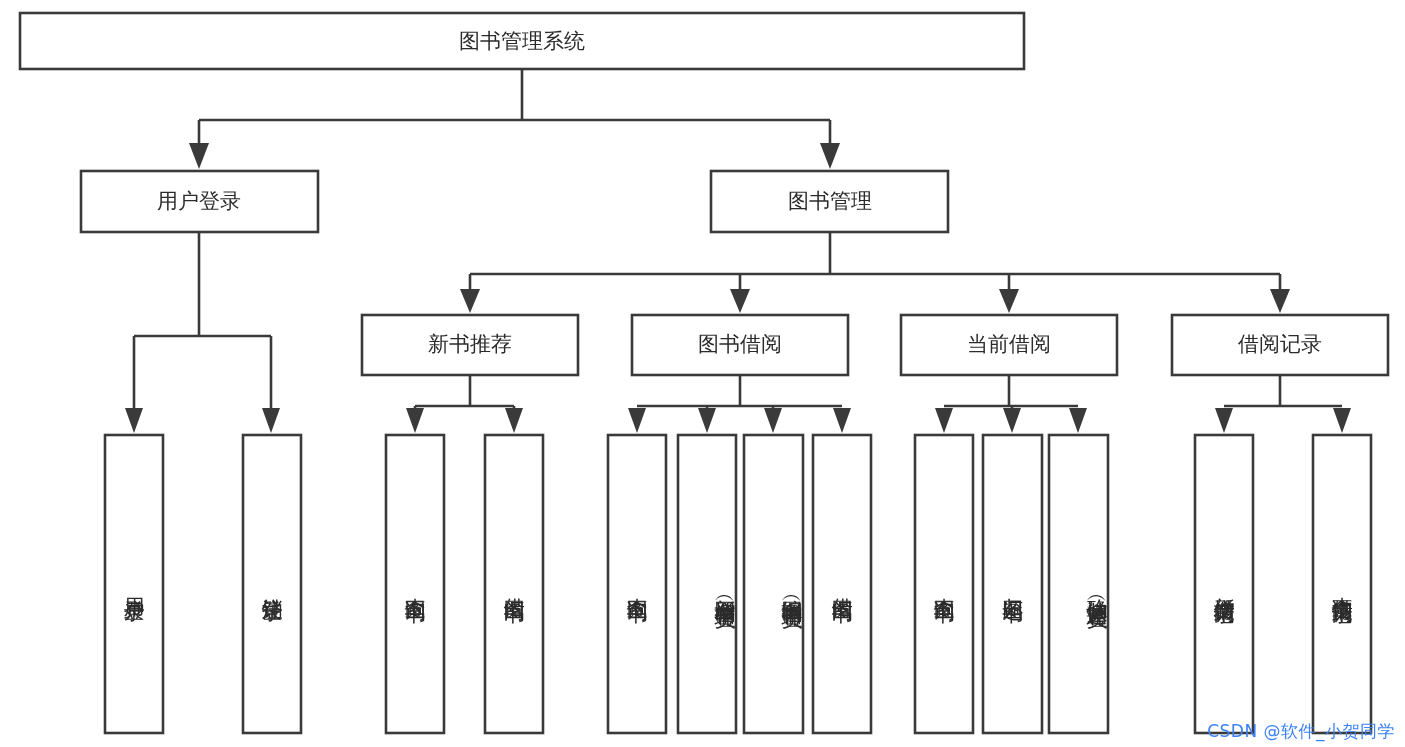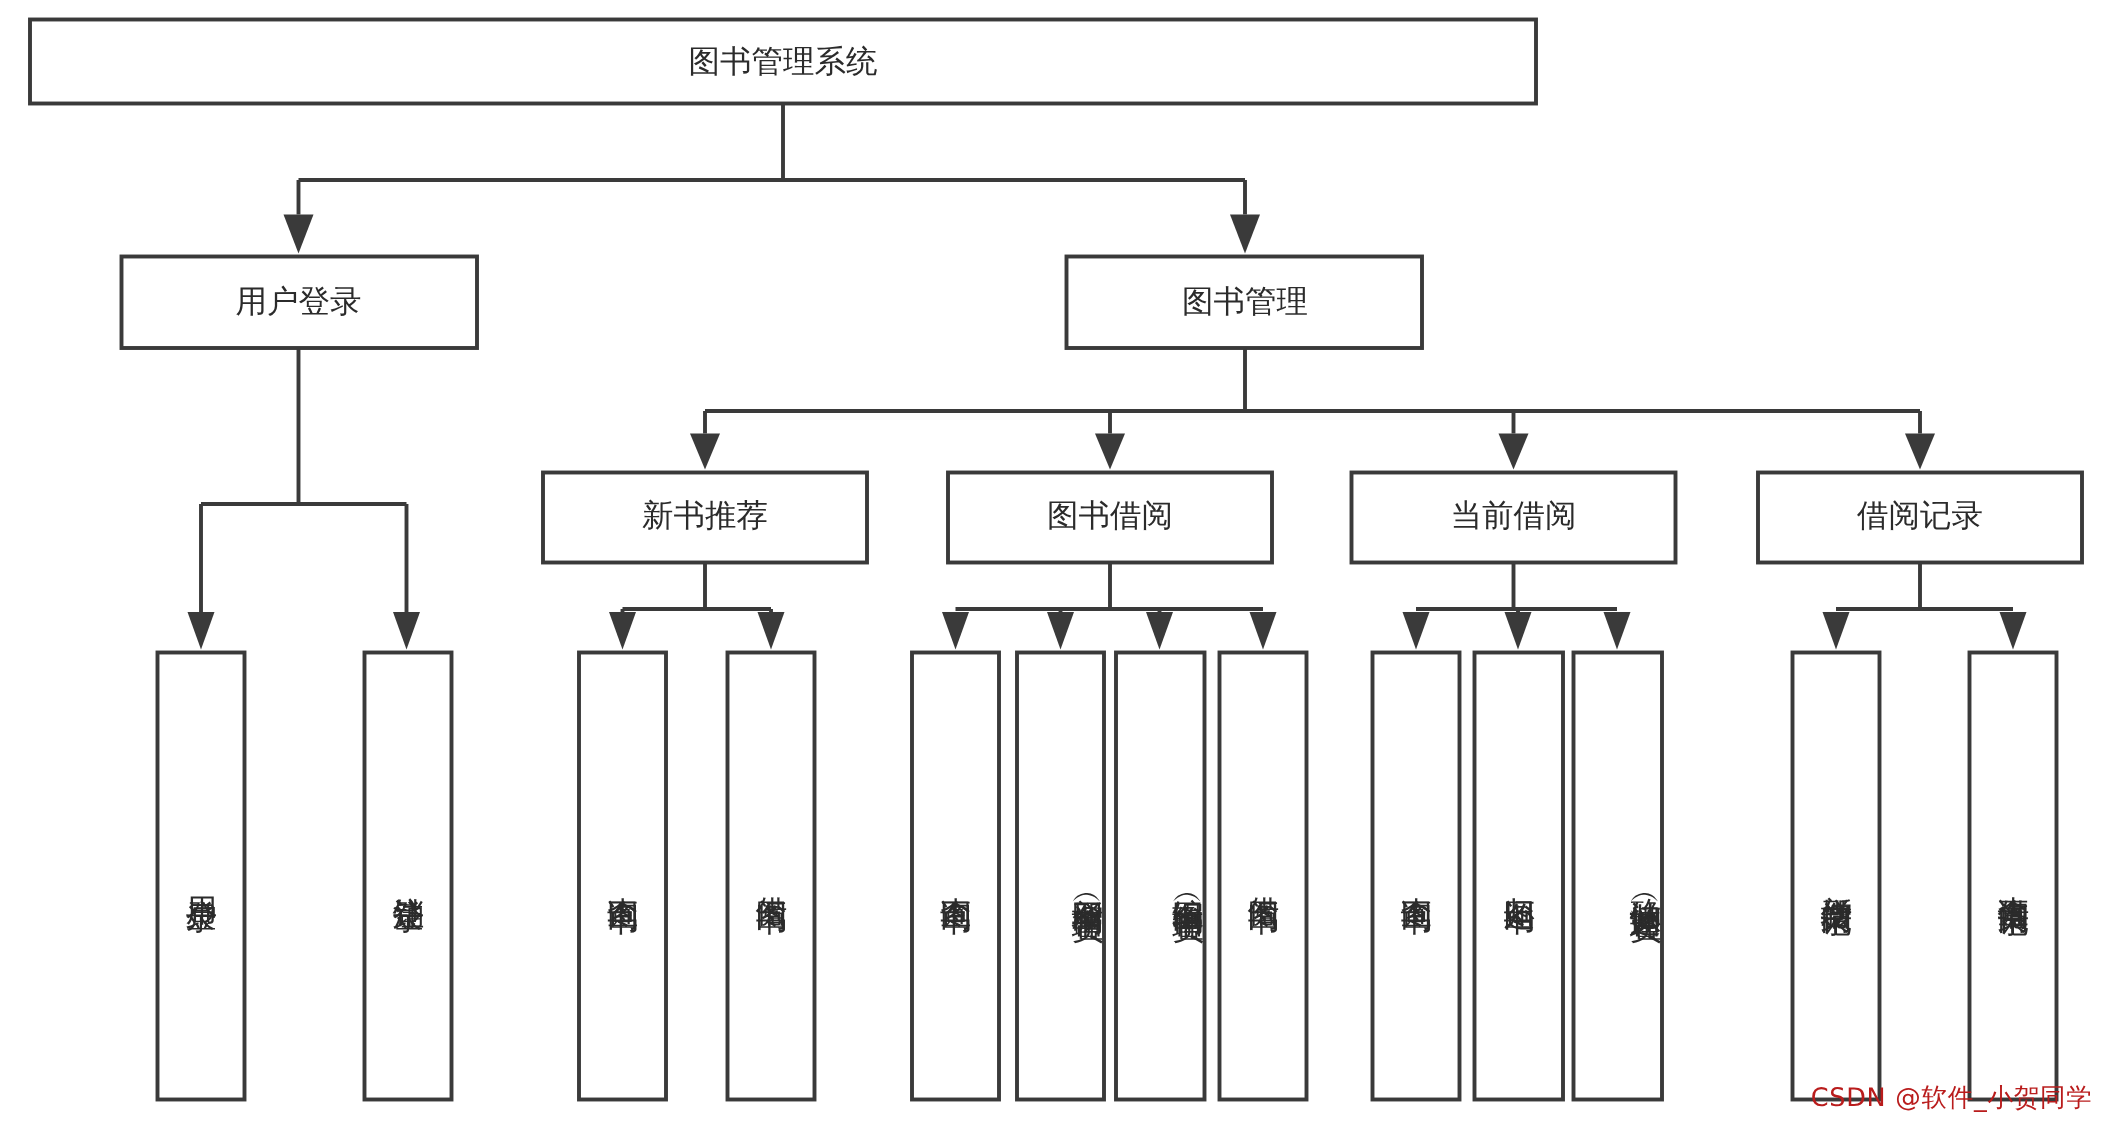--- a/index.html
+++ b/index.html
@@ -63,21 +63,21 @@
     white-space: nowrap;
     text-align: center;
     pointer-events: none;
   }
   .watermark {
     position: absolute;
     right: 10px;
     bottom: 4px;
     font-family: "DejaVu Sans", "Liberation Sans", sans-serif;
     font-size: 17px;
-    color: #b91c1c;
+    color: #3b82f6;
     white-space: nowrap;
     letter-spacing: 0.5px;
   }
 </style>
 </head>
 <body>
 
 <div id="diagram-root">
 
   <svg id="diagram-svg" viewBox="0 0 1405 747">

